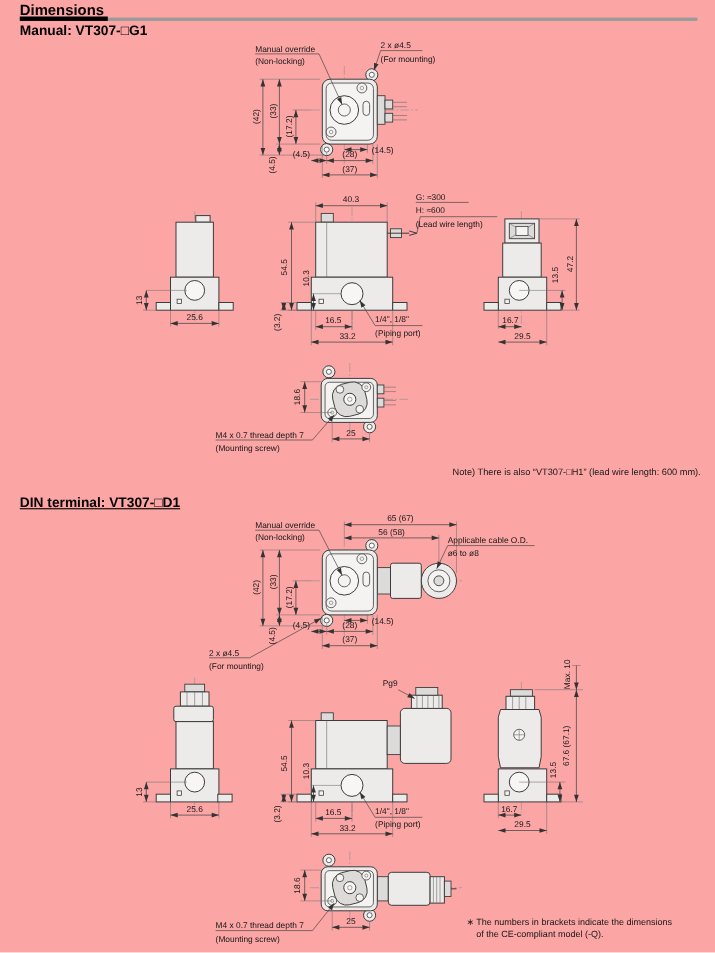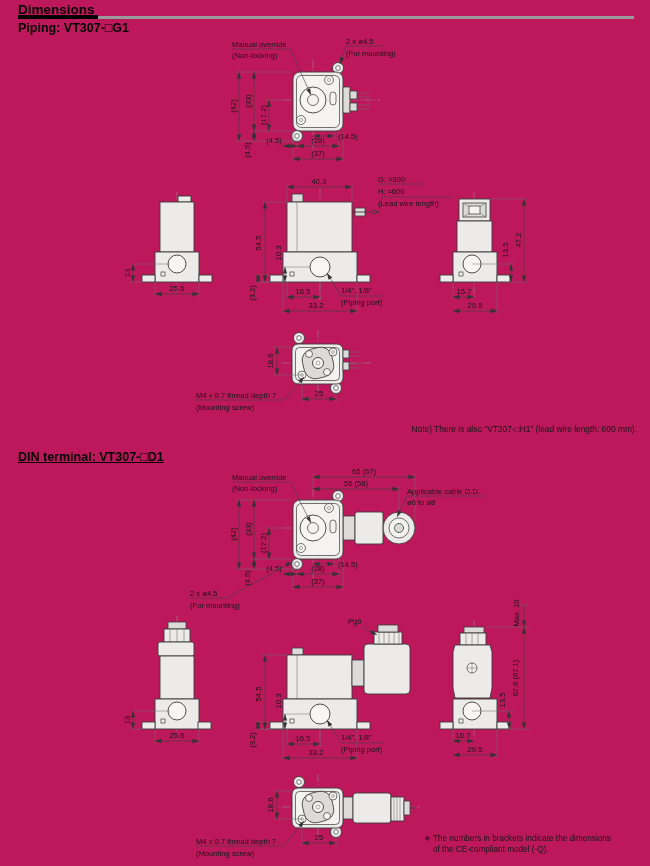--- a/index.html
+++ b/index.html
@@ -1,16 +1,16 @@
 <!DOCTYPE html>
 <html><head>
 <meta charset="utf-8">
 <style>
   html,body{margin:0;padding:0;background:#fff;}
-  .page{position:relative;width:650px;height:866px;background:#be185d;overflow:hidden;
+  .page{position:relative;width:650px;height:866px;background:#fca5a5;overflow:hidden;
         font-family:"Liberation Sans",sans-serif;color:#111;}
   .h1{position:absolute;left:18px;top:2px;font-size:13.5px;font-weight:bold;color:#000;}
   .rule-gray{position:absolute;left:18px;top:16px;width:616px;height:3px;background:#9a9a9a;}
   .rule-black{position:absolute;left:18px;top:15px;width:80px;height:4px;background:#000;}
   .h2{position:absolute;left:18px;font-size:12.5px;font-weight:bold;color:#000;}
   .g-head{top:21px;}
   .d-head{top:450px;text-decoration:underline;}
   svg{position:absolute;left:0;}
   svg text{font-family:"Liberation Sans",sans-serif;font-size:7.6px;fill:#161616;}
   svg text.note{font-size:8.4px;}
@@ -27,21 +27,21 @@
   .cl{stroke:#8f8f8f;stroke-width:0.55;fill:none;stroke-dasharray:8 2 1.5 2;}
   .lead{stroke:#3f3f3f;stroke-width:0.6;fill:none;}
 </style>
 </head>
 <body>
 
 <div class="page">
   <div class="h1">Dimensions</div>
   <div class="rule-gray"></div>
   <div class="rule-black"></div>
-  <div class="h2 g-head">Piping: VT307-□G1</div>
+  <div class="h2 g-head">Manual: VT307-□G1</div>
 
   <svg style="top:36px" width="650" height="414" viewBox="0 36 650 414">
     <defs>
       <marker id="ah1" viewBox="0 0 8 6" markerWidth="7.5" markerHeight="5.6" refX="7.4" refY="3" orient="auto-start-reverse" markerUnits="userSpaceOnUse">
         <path d="M0.4,0.7 L7.4,3 L0.4,5.3 Z" fill="#333"></path>
       </marker>
     </defs>
 
     <g>
       <path class="cl" d="M283,100 H380 M313,60 V152"></path>

